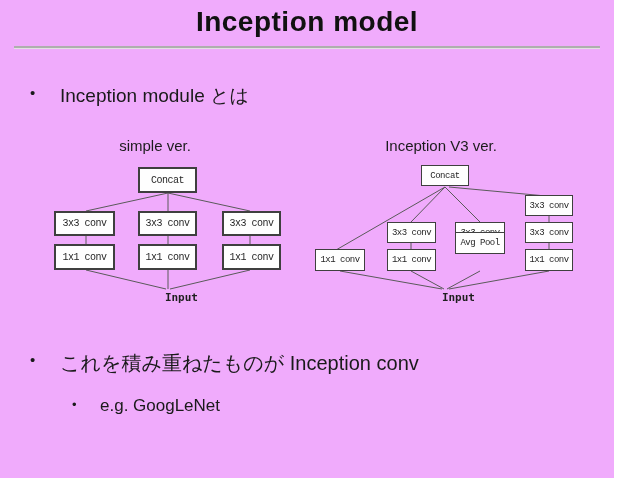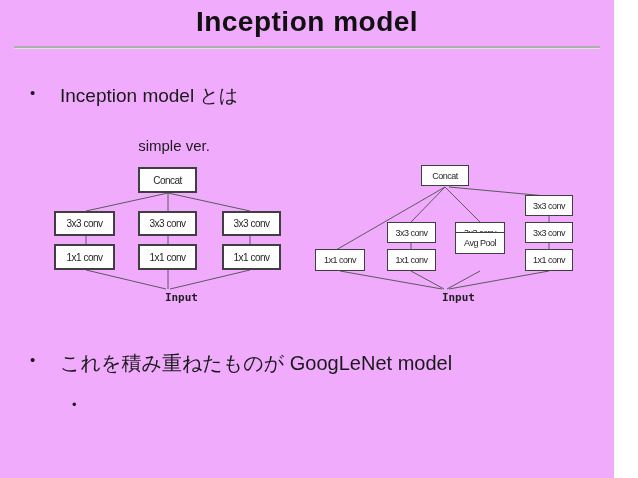--- a/index.html
+++ b/index.html
@@ -37,33 +37,33 @@
   .b3 { top: 396px; left: 72px; font-size: 17px; }
   .b1 .dot, .b2 .dot { width: 30px; font-size: 15px; line-height: 1.35; }
   .b3 .dot { width: 28px; font-size: 13px; line-height: 1.4; }
   .caption {
     position: absolute;
     top: 137px;
     font-size: 15px;
     text-align: center;
     color: #1c1c1c;
   }
-  .cap-simple { left: 94px;  width: 160px; }
+  .cap-simple { left: 75px;  width: 160px; }
   .cap-v3     { left: 361px; width: 160px; }
   .lines { position: absolute; top: 0; left: 0; width: 638px; height: 478px; }
   .lines line { stroke: #5a5a5a; stroke-width: 1; }
   .node {
     position: absolute;
     box-sizing: border-box;
     border: 2px solid #3f3f3f;
     background: #fefefe;
     display: flex;
     align-items: center;
     justify-content: center;
-    font-family: Liberation Sans, sans-serif;
+    font-family: Liberation Mono, monospace;
     font-size: 10px;
     letter-spacing: -0.5px;
     color: #1f1f1f;
     white-space: nowrap;
   }
   .node.v3 { border-width: 1.5px; font-size: 9px; }
   .dia-input {
     position: absolute;
     font-family: "DejaVu Sans Mono", monospace;
     font-weight: bold;
@@ -76,21 +76,21 @@
 </head>
 <body>
 
 <div class="slide">
 
   <h1 class="title">Inception model</h1>
   <div class="divider"></div>
 
   <div class="bullet b1">
     <span class="dot">•</span>
-    <span>Inception model とは</span>
+    <span>Inception module とは</span>
   </div>
 
   <svg class="lines" viewBox="0 0 638 478">
 
     <line x1="168" y1="193" x2="86" y2="211"></line>
     <line x1="168" y1="193" x2="168" y2="211"></line>
     <line x1="168" y1="193" x2="250" y2="211"></line>
 
     <line x1="86" y1="236" x2="86" y2="244"></line>
     <line x1="168" y1="236" x2="168" y2="244"></line>
@@ -119,33 +119,35 @@
   <div class="caption cap-simple">simple ver.</div>
   <div class="node" style="left:138px; top:167px; width:59px; height:26px;">Concat</div>
   <div class="node" style="left:54px;  top:211px; width:61px; height:25px;">3x3 conv</div>
   <div class="node" style="left:138px; top:211px; width:59px; height:25px;">3x3 conv</div>
   <div class="node" style="left:222px; top:211px; width:59px; height:25px;">3x3 conv</div>
   <div class="node" style="left:54px;  top:244px; width:61px; height:26px;">1x1 conv</div>
   <div class="node" style="left:138px; top:244px; width:59px; height:26px;">1x1 conv</div>
   <div class="node" style="left:222px; top:244px; width:59px; height:26px;">1x1 conv</div>
   <div class="dia-input" style="left:138px; top:291px;">Input</div>
 
+  <div class="caption cap-v3">Inception V3 ver.</div>
   <div class="node v3" style="left:421px; top:165px; width:48px; height:21px;">Concat</div>
   <div class="node v3" style="left:525px; top:195px; width:48px; height:21px;">3x3 conv</div>
   <div class="node v3" style="left:387px; top:222px; width:49px; height:21px;">3x3 conv</div>
   <div class="node v3" style="left:455px; top:222px; width:50px; height:21px;">3x3 conv</div>
   <div class="node v3" style="left:525px; top:222px; width:48px; height:21px;">3x3 conv</div>
   <div class="node v3" style="left:315px; top:249px; width:50px; height:22px;">1x1 conv</div>
   <div class="node v3" style="left:387px; top:249px; width:49px; height:22px;">1x1 conv</div>
   <div class="node v3" style="left:455px; top:232px; width:50px; height:22px;">Avg Pool</div>
   <div class="node v3" style="left:525px; top:249px; width:48px; height:22px;">1x1 conv</div>
   <div class="dia-input" style="left:415px; top:291px;">Input</div>
 
   <div class="bullet b2">
     <span class="dot">•</span>
-    <span>これを積み重ねたものが GoogLeNet model</span>
+    <span>これを積み重ねたものが Inception conv</span>
   </div>
 
   <div class="bullet b3">
     <span class="dot">•</span>
+    <span>e.g. GoogLeNet</span>
   </div>
 
 </div>
 
 </body></html>

